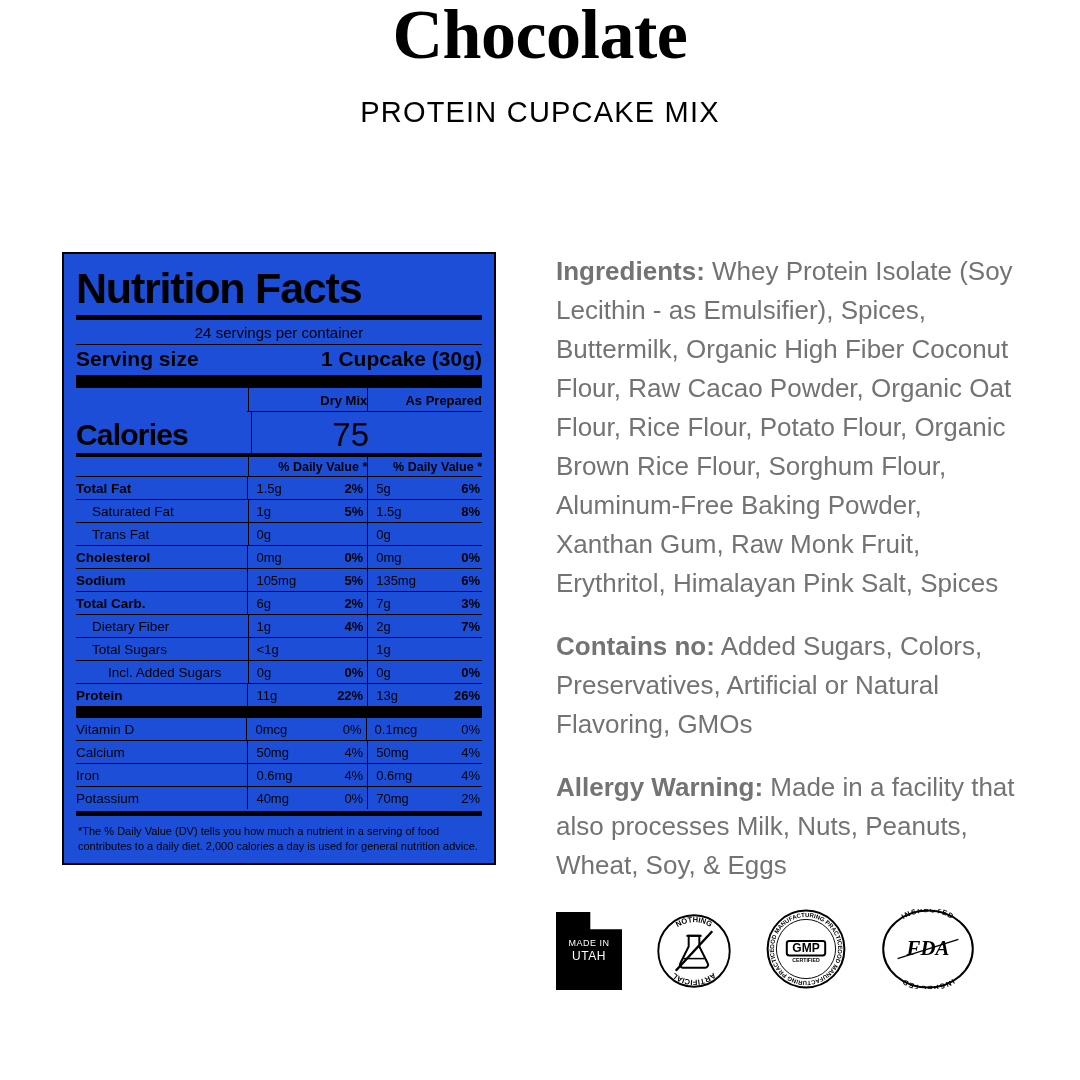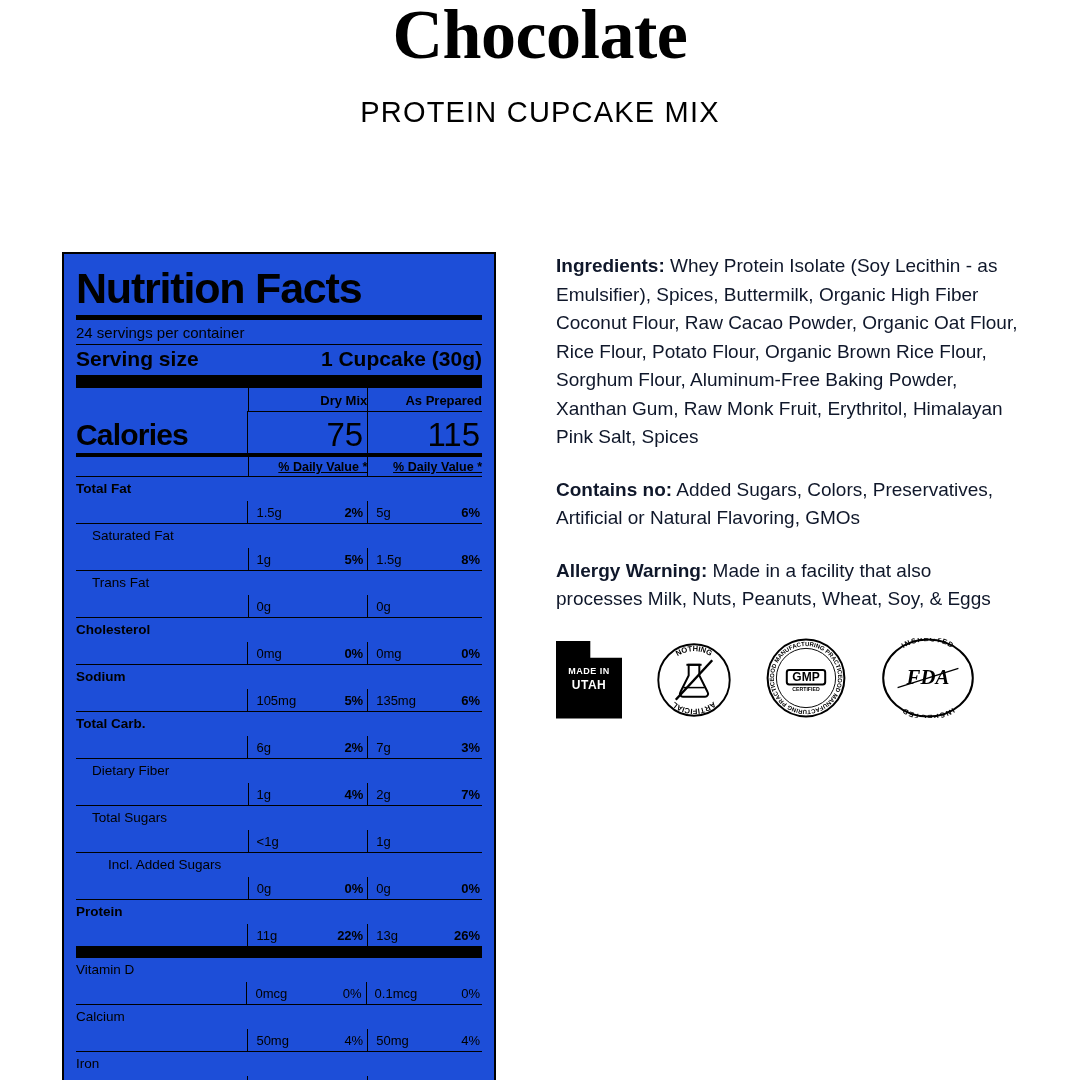--- a/index.html
+++ b/index.html
@@ -71,20 +71,21 @@
     line-height: 1.05;
     margin: 2px 0 4px 0;
   }
   .rule-med { border-bottom: 5px solid #000; }
   .rule-thick { border-bottom: 13px solid #000; }
   .rule-hair { border-bottom: 1px solid #000; }
 
   .nf-servings {
     font-size: 15px;
     padding: 4px 0 3px 0;
+    text-align: center;
   }
   .nf-serving-size {
     display: flex;
     justify-content: space-between;
     font-size: 21px;
     font-weight: 700;
     padding: 2px 0 4px 0;
   }
 
   
@@ -125,40 +126,38 @@
     font-weight: 400;
     text-align: right;
     padding-top: 6px;
     line-height: 1.05;
   }
   .dv-head {
     font-size: 12.5px;
     font-weight: 700;
     text-align: right;
     padding: 3px 0 2px 0;
-    text-decoration: underline;
   }
 
   .nut-row { display: flex; }
   .nut-name {
     width: 175px;
     box-sizing: border-box;
     font-size: 13.5px;
     padding: 4px 0 3px 0;
   }
   .nut-name.bold { font-weight: 700; }
   .nut-name.ind1 { padding-left: 16px; }
   .nut-name.ind2 { padding-left: 32px; }
   .nut-cell {
     box-sizing: border-box;
     font-size: 13px;
     padding: 4px 0 3px 0;
     display: flex;
     justify-content: space-between;
-    margin-top: 24px;
   }
   .nut-cell.dry {
     width: 122px;
     border-left: 1px solid #000;
     padding-left: 8px;
     padding-right: 4px;
   }
   .nut-cell.prep {
     width: 117px;
     border-left: 1px solid #000;
@@ -186,24 +185,24 @@
   .bar-p { width: 117px; background: #000; border-left: 1px solid #000; box-sizing: border-box;}
 
   .nf-footnote {
     font-size: 11px;
     line-height: 1.35;
     padding: 8px 2px 2px 2px;
   }
 
   
   .para {
-    font-size: 19px;
+    font-size: 26px;
     line-height: 1.5;
     margin: 0 4px 24px 0;
-    color: #0f172a;
+    color: #737373;
   }
   .para b { font-weight: 700; }
 
   
   .badges {
     display: flex;
     align-items: center;
     gap: 34px;
     margin-top: 24px;
   }
@@ -217,21 +216,21 @@
     position: relative;
     clip-path: polygon(0 0, 52% 0, 52% 22%, 100% 22%, 100% 100%, 0 100%);
     display: flex;
     flex-direction: column;
     align-items: center;
     justify-content: center;
   }
   .badge-utah span {
     display: block;
     font-size: 9px;
-    font-weight: 700;
+    font-weight: 400;
     letter-spacing: 0.5px;
     line-height: 1.25;
     text-align: left;
   }
   .badge-utah span.big { font-size: 12px; }
   .flask-wrap {
     position: relative;
     width: 76px;
     height: 76px;
   }
@@ -268,21 +267,20 @@
       </div>
       <div class="seg-line">
         <div class="seg-l" style="border-bottom:0"></div>
           <div class="seg-d"></div>
           <div class="seg-p"></div>
       </div>
 
       <div class="row">
         <div class="c-label cal-word">Calories</div>
         <div class="c-dry cal-num">75</div>
-        <div class="c-prep cal-num">115</div>
       </div>
       <div class="seg-line heavy">
         <div class="seg-l"></div>
           <div class="seg-d"></div>
           <div class="seg-p"></div>
       </div>
 
       <div class="row">
         <div class="c-label"></div>
         <div class="c-dry dv-head">% Daily Value *</div>
@@ -514,20 +512,21 @@
               <span>0%</span>
             </div>
             <div class="nut-cell prep">
               <span>70mg</span>
               <span>2%</span>
             </div>
           </div>
         </div>
 
       <div class="rule-med" style="margin-top:2px"></div>
+      <div class="nf-footnote">*The % Daily Value (DV) tells you how much a nutrient in a serving of food contributes to a daily diet. 2,000 calories a day is used for general nutrition advice.</div>
     </div>
   </div>
 
   <div class="right-col">
     <p class="para">
       <b>Ingredients:</b><span> Whey Protein Isolate (Soy Lecithin - as Emulsifier), Spices, Buttermilk, Organic High Fiber Coconut Flour, Raw Cacao Powder, Organic Oat Flour, Rice Flour, Potato Flour, Organic Brown Rice Flour, Sorghum Flour, Aluminum-Free Baking Powder, Xanthan Gum, Raw Monk Fruit, Erythritol, Himalayan Pink Salt, Spices</span>
     </p>
     <p class="para">
       <b>Contains no:</b><span> Added Sugars, Colors, Preservatives, Artificial or Natural Flavoring, GMOs</span>
     </p>

